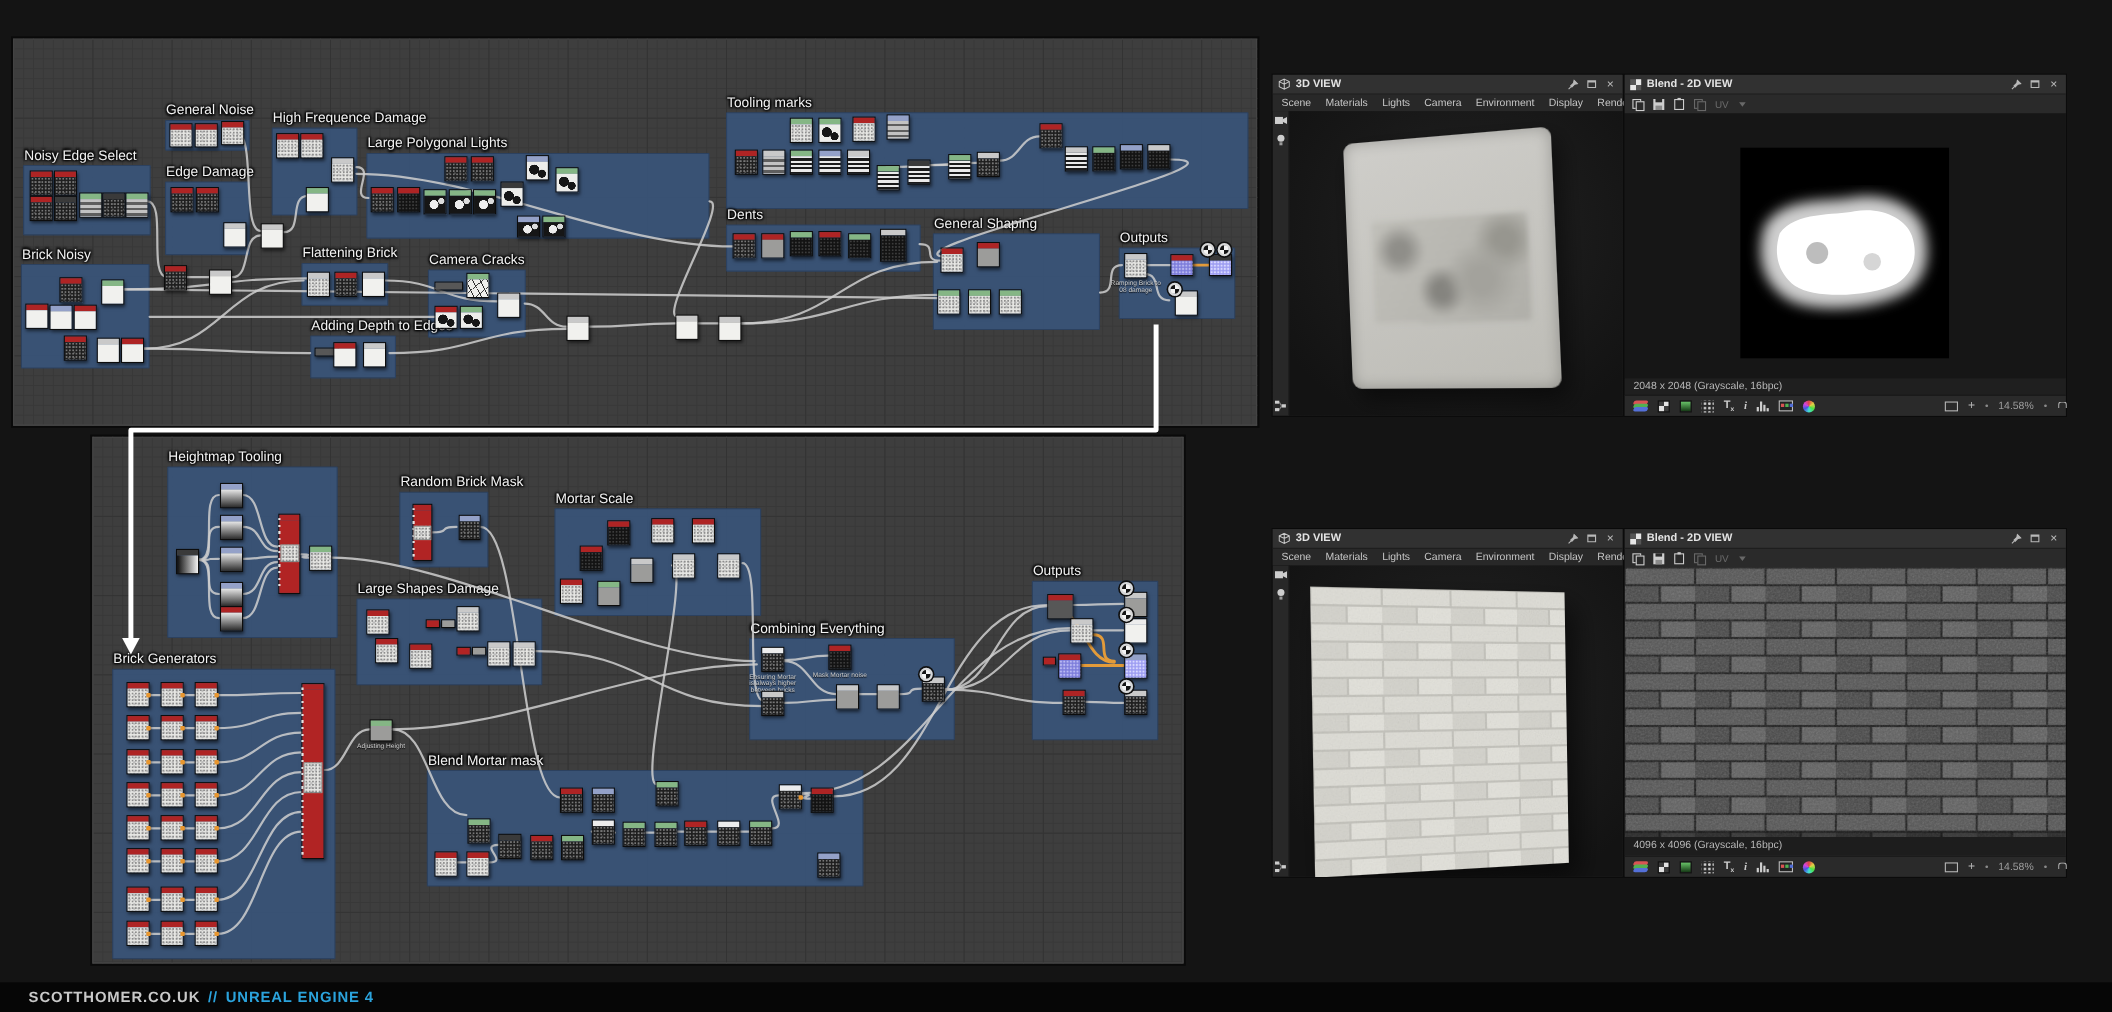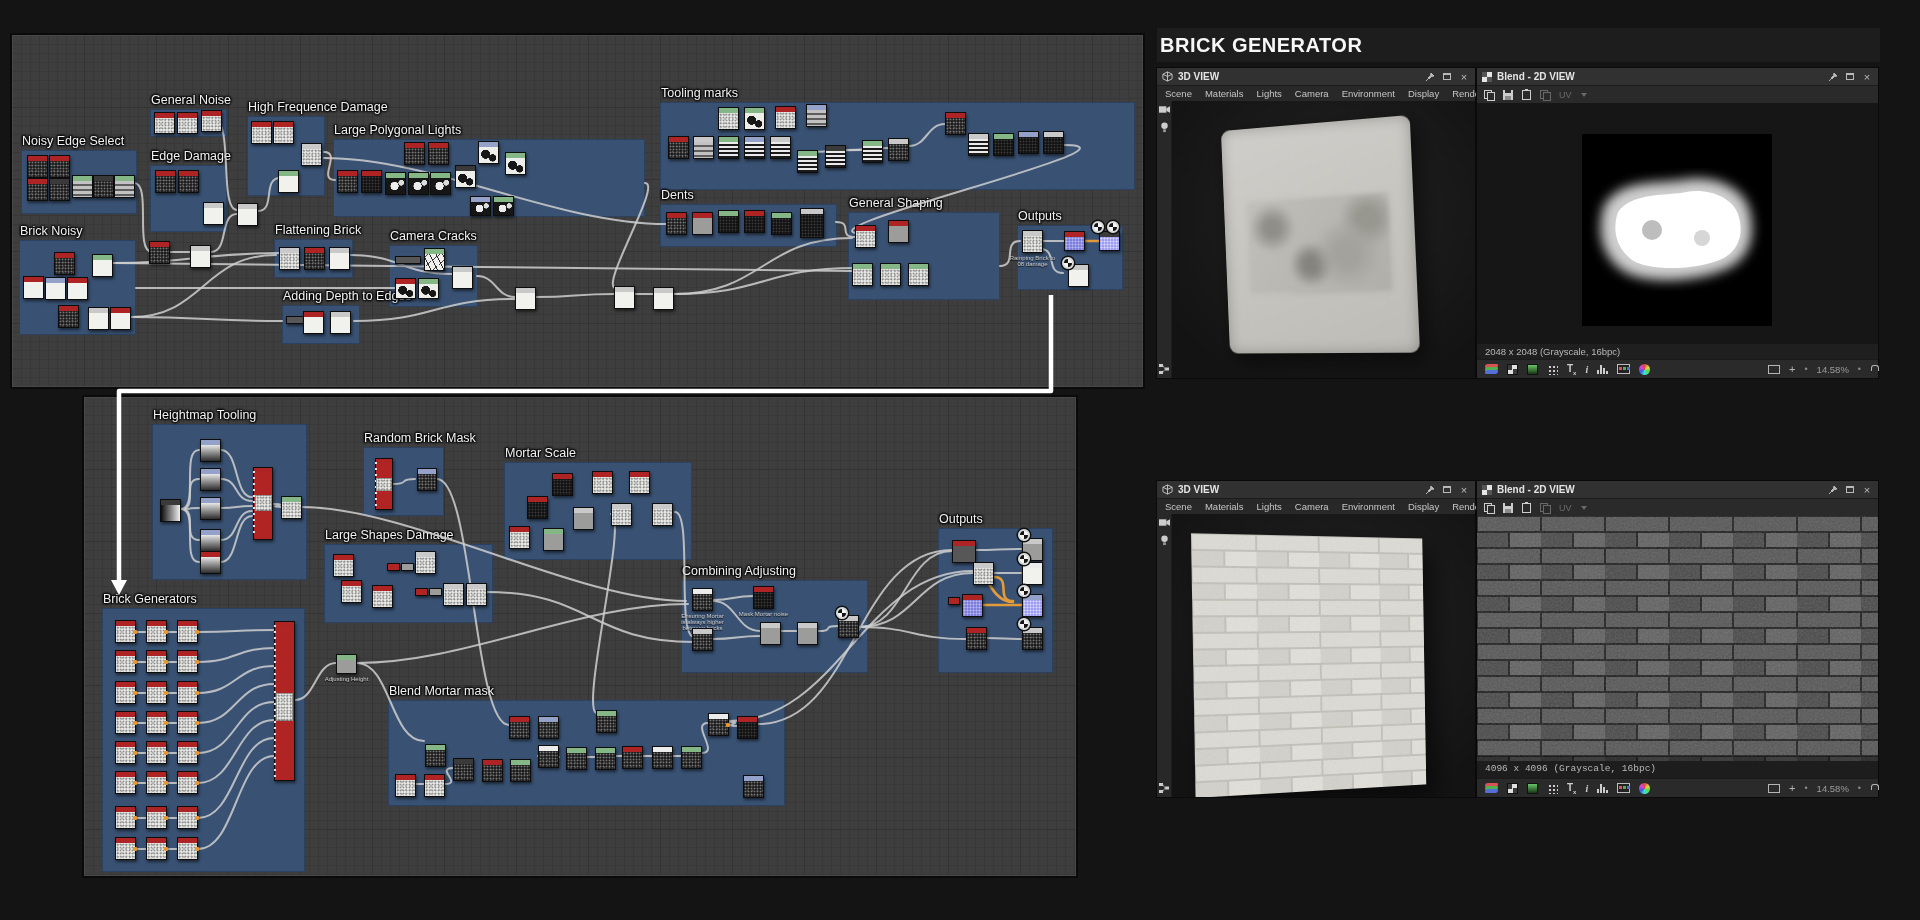--- a/index.html
+++ b/index.html
@@ -55,21 +55,21 @@
     font-weight:bold;}
   .vpanel{position:absolute;background:#262626;box-shadow:0 0 0 1px #0a0a0a;display:flex;flex-direction:column;}
   .phead{height:18px;background:#313131;border-bottom:1px solid #1c1c1c;display:flex;align-items:center;padding:0 5px;gap:5px;flex:0 0 auto;}
   .phead .ptitle{font-size:10px;font-weight:bold;color:#e4e4e4;white-space:nowrap;}
   .phead .sp{flex:1;}
   .wbtn{width:12px;height:12px;display:flex;align-items:center;justify-content:center;color:#b9b9b9;font-size:11px;}
   .i-max{width:8px;height:7px;border:1px solid #b9b9b9;border-top-width:2px;}
   .menubar{height:15px;background:#282828;display:flex;align-items:center;gap:13px;padding:0 8px;flex:0 0 auto;}
   .menubar span{font-size:9.5px;color:#c6c6c6;white-space:nowrap;}
   .toolbar2d{height:17px;background:#2a2a2a;display:flex;align-items:center;gap:9px;padding:0 7px;flex:0 0 auto;}
-  .vp{position:relative;flex:1;background:radial-gradient(ellipse at 55% 40%,#222 0%,#131313 80%);overflow:hidden;font-family:Liberation Mono, monospace;}
+  .vp{position:relative;flex:1;background:radial-gradient(ellipse at 55% 40%,#222 0%,#131313 80%);overflow:hidden;}
   .lstrip{position:absolute;left:0;top:0;bottom:0;width:15px;background:#282828;border-right:1px solid #1d1d1d;z-index:3;
     display:flex;flex-direction:column;align-items:center;padding:4px 0;gap:8px;}
   .lstrip .grow{flex:1;}
   .statusrow{height:15px;background:#1f1f1f;display:flex;align-items:center;padding:0 8px;flex:0 0 auto;}
   .statusrow span,.status-ov span{font-size:9.5px;color:#b8b8b8;}
   .status-ov{position:absolute;left:0;bottom:0;right:0;padding:2px 8px;background:rgba(10,10,10,.45);z-index:4;}
   .btoolbar{height:19px;background:#2a2a2a;border-top:1px solid #1a1a1a;display:flex;align-items:center;gap:9px;padding:0 8px;flex:0 0 auto;}
   .zoomtxt{font-size:9.5px;color:#9c9c9c;}
   .dotm{color:#8a8a8a;font-size:9px;}
   
@@ -707,21 +707,21 @@
       </div>
       <div class="nd" style="left: 653px; top: 319px; width: 21px; height: 23px;">
         <div class="hd hd-r"></div>
         <div class="bd bd-bk"></div>
       </div>
       <div class="nd" style="left: 659px; top: 378px; width: 21px; height: 23px;">
         <div class="hd hd-b"></div>
         <div class="bd bd-nd"></div>
       </div>
       <div class="group" style="left: 597px; top: 183px; width: 187px; height: 93px;"></div>
-      <div class="glabel" style="left: 598px; top: 167px;">Combining Adjusting</div>
+      <div class="glabel" style="left: 598px; top: 167px;">Combining Everything</div>
       <div class="nd" style="left: 608px; top: 191px; width: 21px; height: 23px;">
         <div class="hd hd-wh"></div>
         <div class="bd bd-nd"></div>
       </div>
       <div class="cap" style="left: 596.5px; top: 216px; width: 44px;">Ensuring Mortar is always higher between bricks</div>
       <div class="nd" style="left: 669px; top: 189px; width: 21px; height: 23px;">
         <div class="hd hd-r"></div>
         <div class="bd bd-bk"></div>
       </div>
       <div class="cap" style="left: 653.5px; top: 214px; width: 52px;">Mask Mortar noise</div>
@@ -1006,23 +1006,20 @@
       <path d="M 167 849 C 185 849, 159 849, 177 849" stroke="#cfcfcf" stroke-width="2" fill="none" opacity="0.85" stroke-linecap="round"></path>
       <path d="M 198 849 C 236 849, 236 756, 274 756" stroke="#cfcfcf" stroke-width="2" fill="none" opacity="0.85" stroke-linecap="round"></path>
       <path d="M 1085 241 C 1103 241, 1081 241, 1099 241" stroke="#e39b3a" stroke-width="2.6" fill="none" opacity="1" stroke-linecap="round"></path>
       <path d="M 958 554 C 985.5 554, 985.5 602, 1013 602" stroke="#e39b3a" stroke-width="2.6" fill="none" opacity="1" stroke-linecap="round"></path>
       <path d="M 994 577 C 1012 577, 995 601, 1013 601" stroke="#e39b3a" stroke-width="2.6" fill="none" opacity="1" stroke-linecap="round"></path>
       <path d="M 983 605 C 1002 605, 1002 605, 1021 605" stroke="#e39b3a" stroke-width="2.6" fill="none" opacity="1" stroke-linecap="round"></path>
       <polyline points="1051,295 1051,391 119,391 119,580" stroke="#ffffff" stroke-width="4.5" fill="none" stroke-linejoin="round"></polyline>
       <polygon points="111,580 127,580 119,595" fill="#ffffff"></polygon>
     </svg>
 
-  <div class="tstrip" style="left:1157px;top:28px;width:723px;height:34px;">
-    <h1>BRICK GENERATOR</h1>
-  </div>
 
   <div class="vpanel" style="left:1157px;top:68px;width:318px;height:310px;">
     <div class="phead">
       <svg width="11" height="11" viewBox="0 0 12 12">
           <path d="M6 1 L11 3.5 L11 8.5 L6 11 L1 8.5 L1 3.5 Z M6 1 L6 6 M1 3.5 L6 6 L11 3.5 M6 6 L6 11" stroke="#c9c9c9" fill="none" stroke-width="1"></path>
         </svg>
       <span class="ptitle">3D VIEW</span>
       <span class="sp"></span>
       <span class="wbtn">
           <svg width="10" height="10" viewBox="0 0 10 10">
@@ -1269,13 +1266,18 @@
       <span class="sp" style="flex:1"></span>
       <span class="i-frame"></span>
       <span class="i-cross">+</span>
       <span class="dotm">•</span>
       <span class="zoomtxt">14.58%</span>
       <span class="dotm">•</span>
       <span><span class="i-lock"></span></span>
     </div>
   </div>
 
+  <div class="footer">
+    <span class="f-site">SCOTTHOMER.CO.UK</span>
+    <span class="f-sep">//</span>
+    <span class="f-engine">UNREAL ENGINE 4</span>
+  </div>
 </div>
 
 </body></html>

